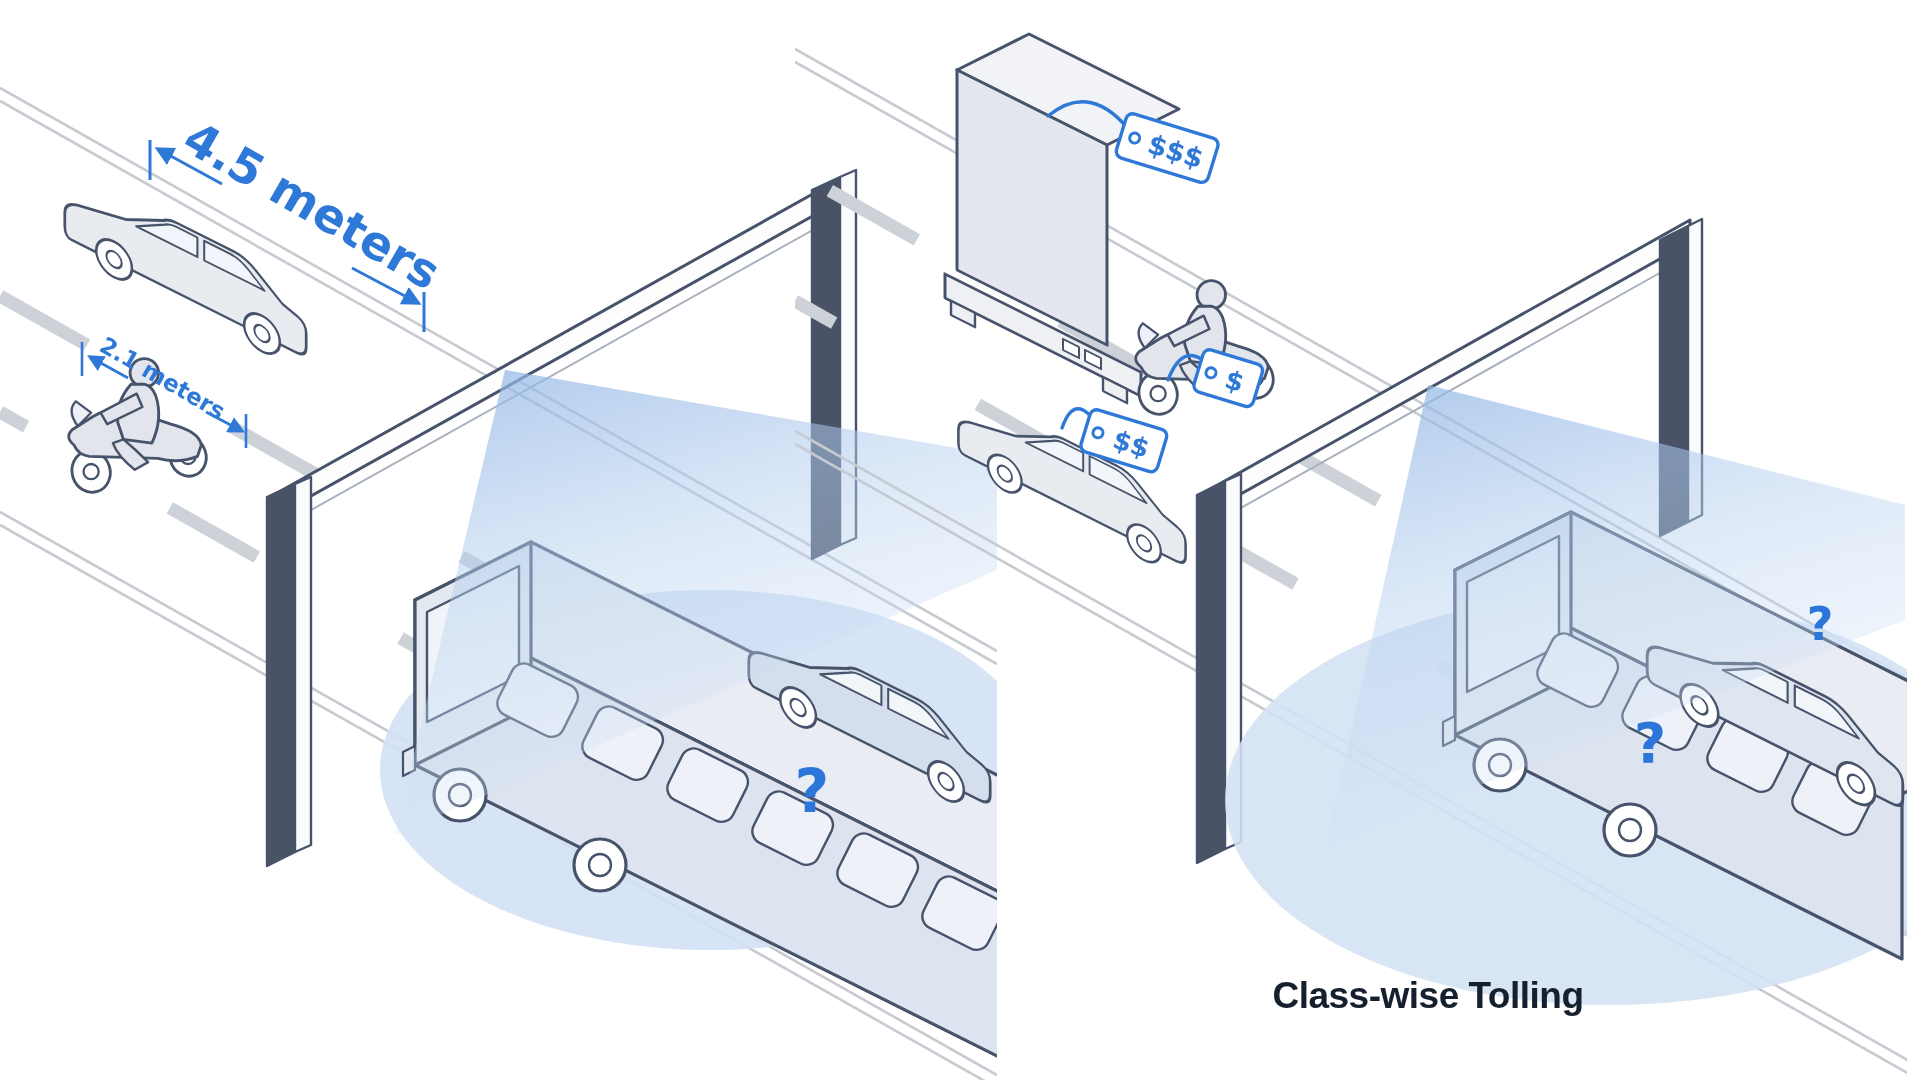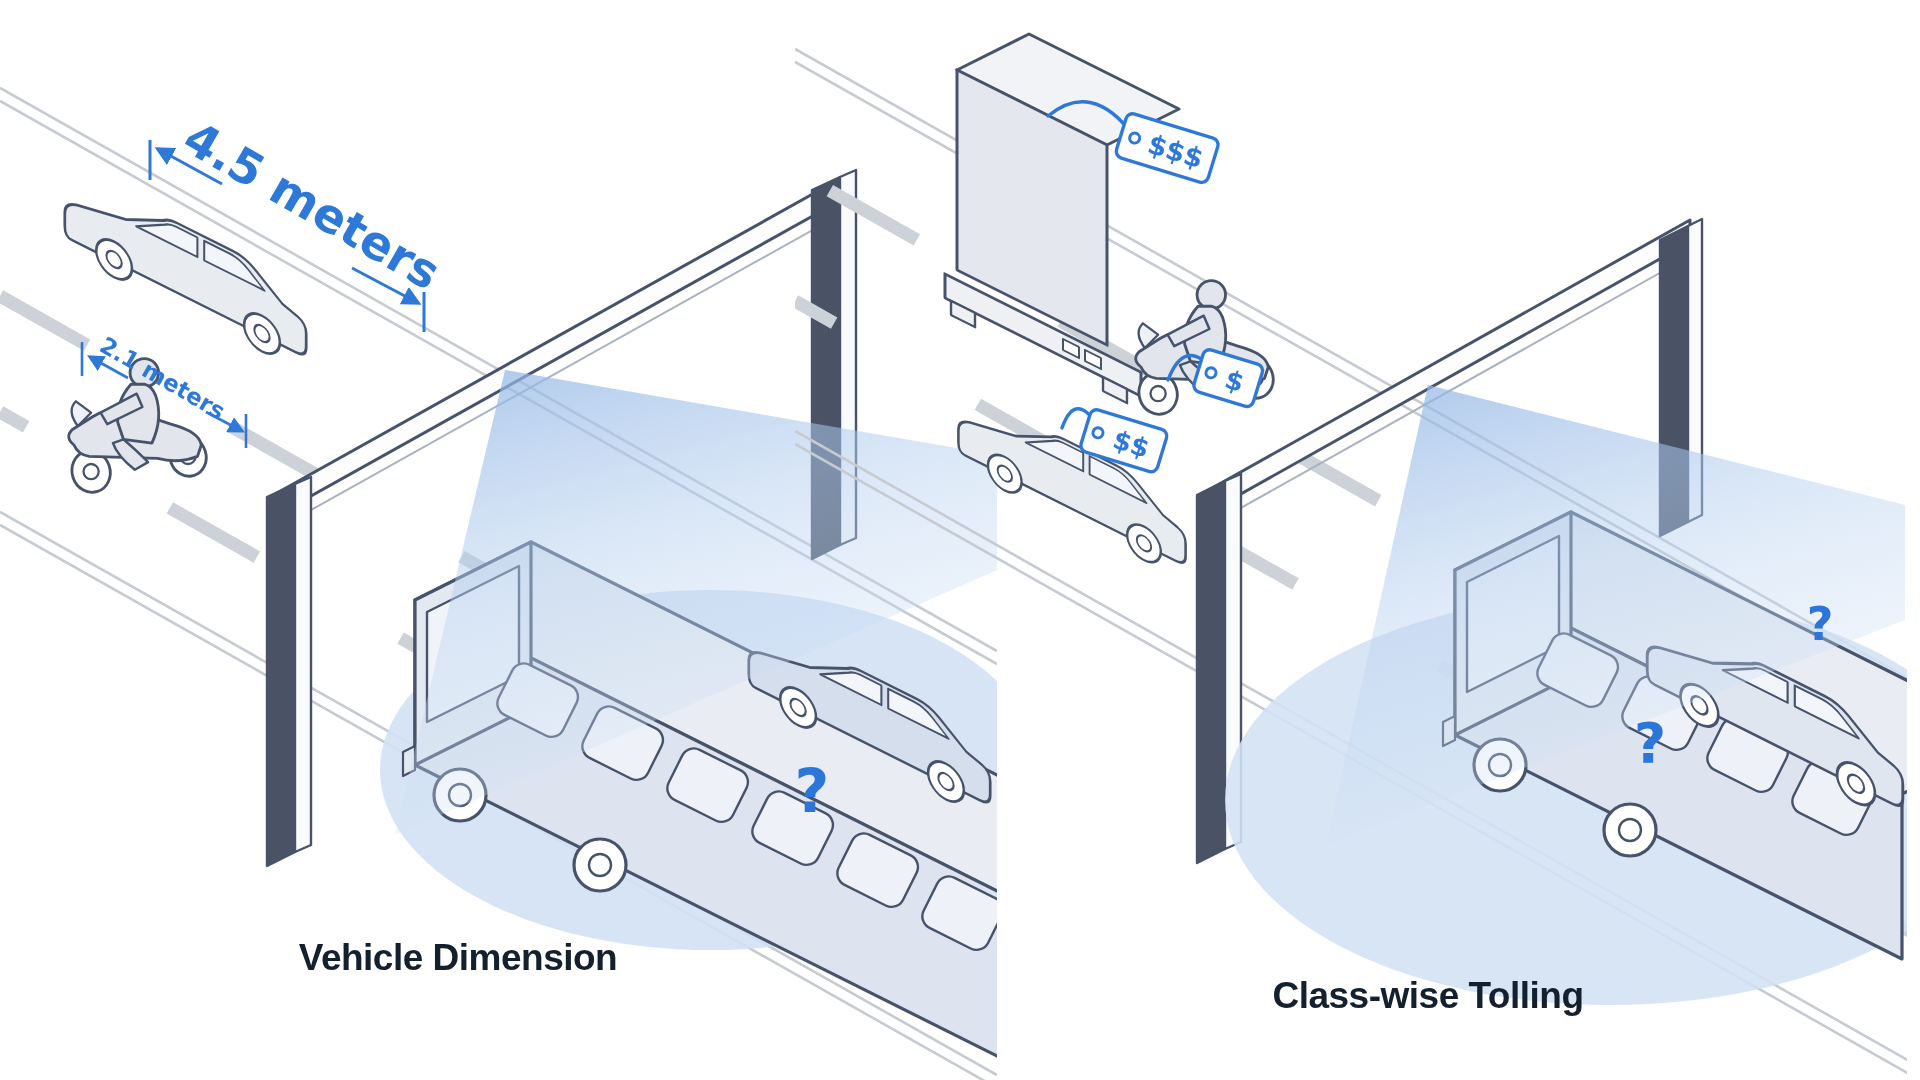--- a/index.html
+++ b/index.html
@@ -230,17 +230,16 @@
       <g transform="translate(1092,408) rotate(17)">
         <rect width="80" height="44" rx="7" fill="#FFFFFF" stroke="#2E79D8" stroke-width="3.4"></rect>
         <circle cx="13" cy="22" r="5" fill="#FFFFFF" stroke="#2E79D8" stroke-width="3"></circle>
         <text class="tagtext" x="48" y="32" font-size="26">$$</text>
       </g>
     </g>
   </g>
 </svg>
 
 <div class="caption left">
-  <div>Vehicle Dimension</div>
 </div>
 <div class="caption right">Class-wise Tolling</div>
 
 </div>
 
 </body></html>

